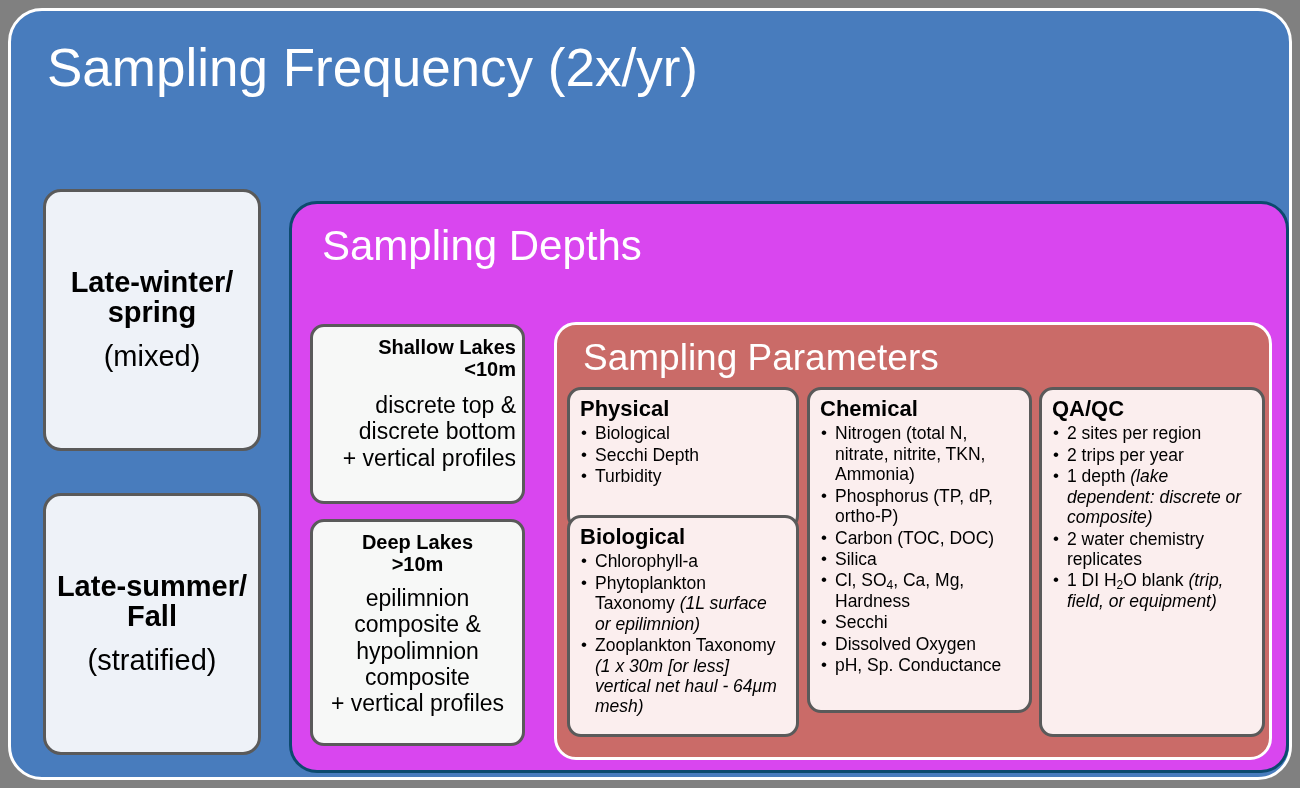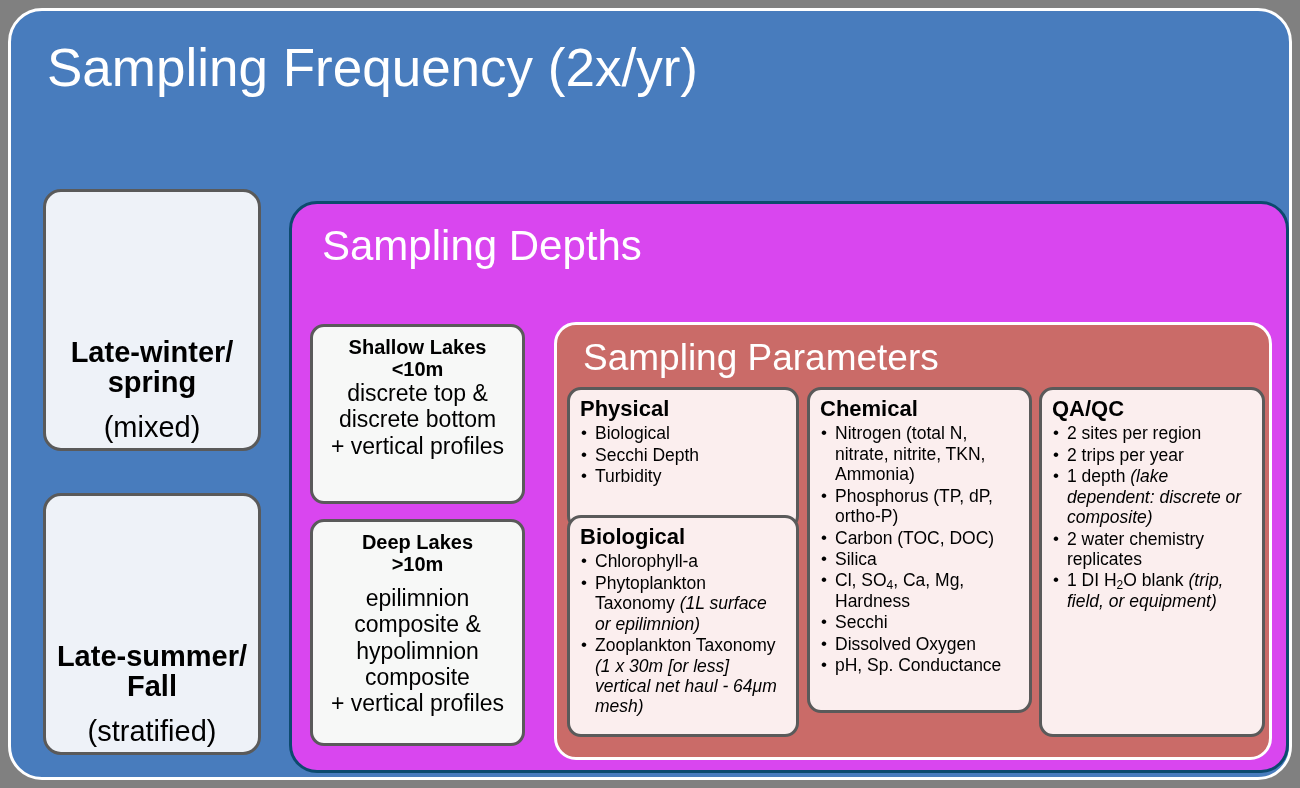--- a/index.html
+++ b/index.html
@@ -33,21 +33,21 @@
   
   .season-box {
     position: absolute;
     width: 218px;
     background: #eef2f8;
     border: 3px solid #5a5a5a;
     border-radius: 18px;
     display: flex;
     flex-direction: column;
     align-items: center;
-    justify-content: flex-end;
+    justify-content: center;
     text-align: center;
     padding: 6px 8px;
   }
   .season-box.first { left: 32px; top: 178px; height: 262px; }
   .season-box.second { left: 32px; top: 482px; height: 262px; }
   .season-title {
     font-size: 29px;
     font-weight: bold;
     color: #000;
     line-height: 1.02;
@@ -78,34 +78,34 @@
   
   .lake-box {
     position: absolute;
     width: 215px;
     background: #f7f8f7;
     border: 3px solid #5a5a5a;
     border-radius: 14px;
     padding: 8px 6px;
     text-align: center;
   }
-  .lake-box.shallow { left: 18px; top: 120px; height: 180px; }
+  .lake-box.shallow { left: 18px; top: 120px; height: 180px; text-align: right; }
   .lake-box.deep { left: 18px; top: 315px; height: 227px; }
   .lake-title {
     font-size: 20px;
     font-weight: bold;
     color: #000;
     line-height: 1.08;
     margin-top: 2px;
   }
   .lake-body {
     font-size: 23px;
     color: #000;
     line-height: 1.14;
-    margin-top: 0;
+    margin-top: 12px;
   }
   .lake-box.deep .lake-body { margin-top: 10px; }
 
   
   .panel-red {
     position: absolute;
     left: 262px; top: 118px; width: 718px; height: 438px;
     background: #ca6b68;
     border: 3px solid #ffffff;
     border-radius: 22px;

